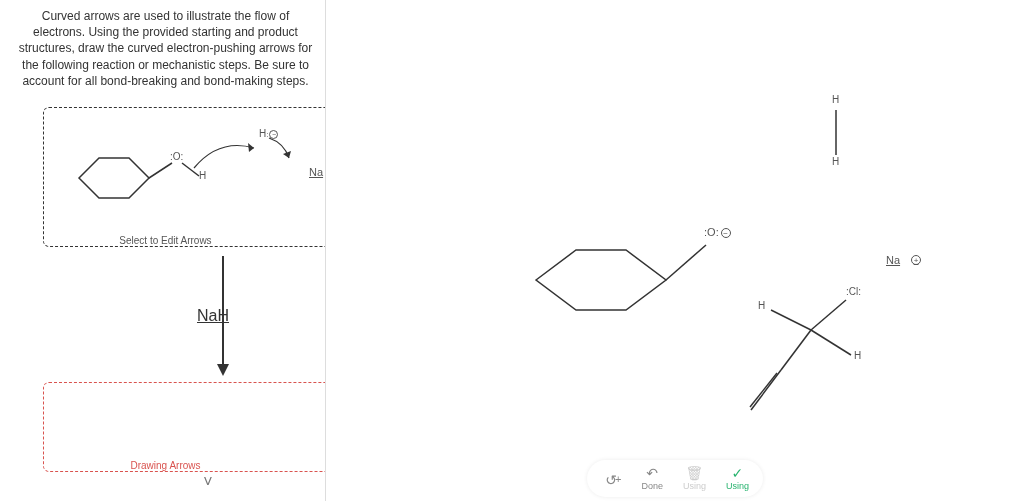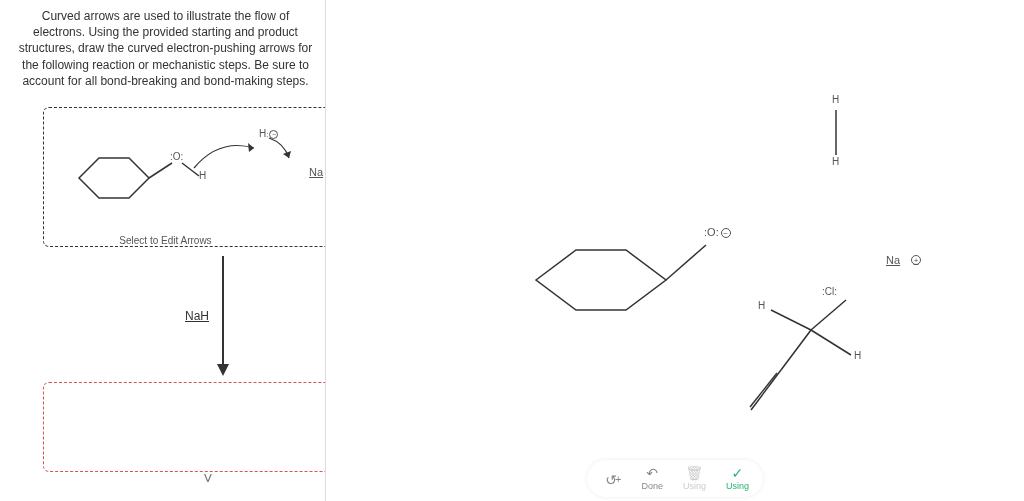--- a/index.html
+++ b/index.html
@@ -49,24 +49,24 @@
     margin: 6px 0 6px 115px;
     display: flex;
     flex-direction: column;
     align-items: center;
     position: relative;
     height: 120px;
   }
   .arrow-down svg { width: 20px; height: 120px; }
   .reagent {
     position: absolute;
-    left: 52px;
+    left: 64px;
     top: 50%;
     transform: translateY(-50%);
-    font-size: 12px;
+    font-size: 16px;
     text-decoration: underline;
   }
   .chevron-down {
     text-align: center;
     color: #777;
     font-size: 16px;
     margin-top: -2px;
     margin-left: 180px;
     width: 20px;
   }
@@ -155,20 +155,21 @@
 
   <div class="arrow-down">
     <svg>
       <line x1="10" y1="0" x2="10" y2="112" stroke="#333" stroke-width="2"></line>
       <polygon points="10,120 4,108 16,108" fill="#333"></polygon>
     </svg>
     <span class="reagent">NaH</span>
   </div>
 
   <div class="step-box red"></div>
+  <div class="step-caption red">Drawing Arrows</div>
 
   <div class="chevron-down">˅</div>
 </div>
 
 <div class="right-panel">
 
   <svg width="614" height="501" style="position:absolute;top:0;left:0;">
 
     <g stroke="#333" stroke-width="1.5" fill="none">
       <polygon points="210,280 250,250 300,250 340,280 300,310 250,310"></polygon>
@@ -195,21 +196,21 @@
     :<span>O</span>:<span style="display:inline-block;width:10px;height:10px;border:1px solid #555;border-radius:50%;font-size:8px;line-height:9px;text-align:center;margin-left:2px;">−</span>
   </span>
   <span class="na-badge" style="left:560px; top:254px;">
     <span>Na</span>
       <span class="circ">+</span>
   </span>
   <span class="label-sm" style="left:506px; top:94px;">H</span>
   <span class="label-sm" style="left:506px; top:156px;">H</span>
   <span class="label-sm" style="left:432px; top:300px;">H</span>
   <span class="label-sm" style="left:528px; top:350px;">H</span>
-  <span class="label-sm" style="left:496px; top:286px;">:<span>Cl</span>:</span>
+  <span class="label-sm" style="left:520px; top:286px;">:<span>Cl</span>:</span>
 
   <div class="toolbar">
     <div class="tool-btn">
       <span class="ic">↺</span>
       <span class="ic" style="font-size:11px;margin-top:-14px;margin-left:14px;">+</span>
     </div>
     <div class="tool-btn">
       <span class="ic">↶</span>
       <span>Done</span>
     </div>

